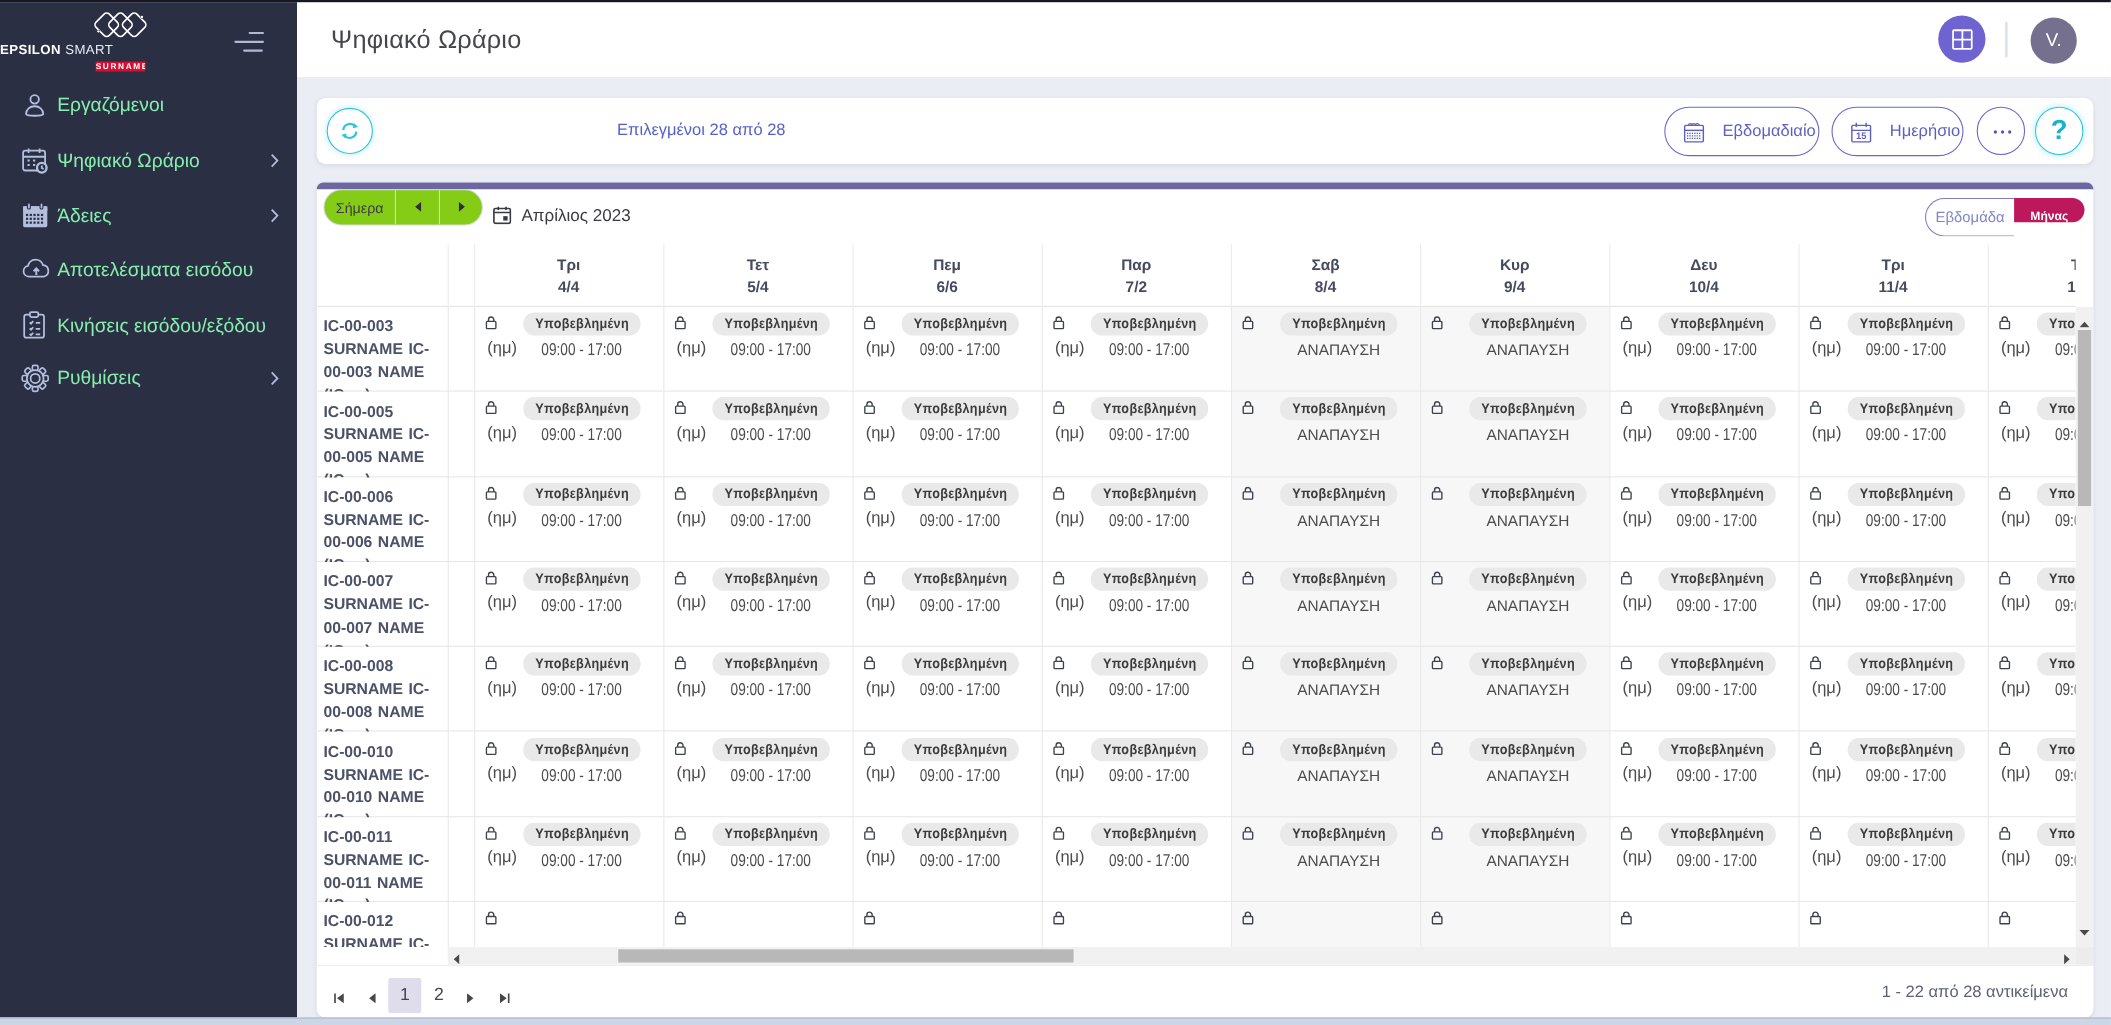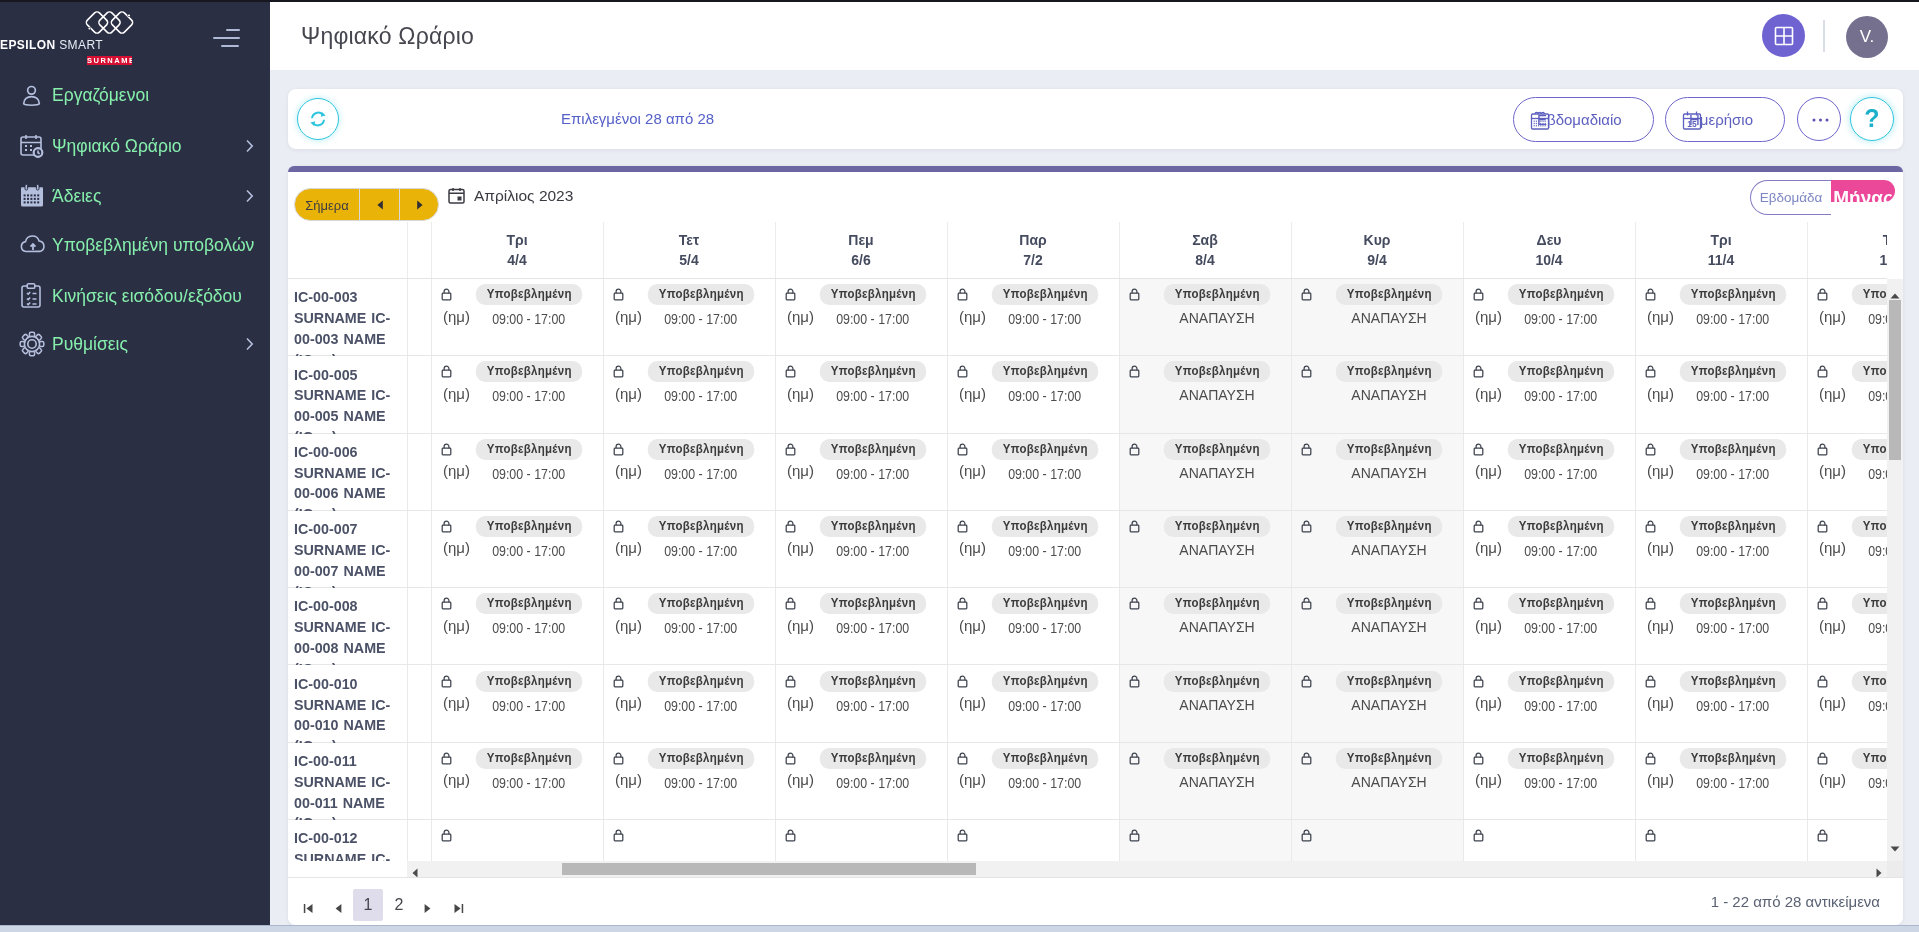--- a/index.html
+++ b/index.html
@@ -34,43 +34,43 @@
 
 #tbar{position:absolute;left:288px;top:89px;width:1615px;height:60px;background:#fff;border-radius:8px;box-shadow:0 1px 4px rgba(40,40,80,.08)}
 #refr{position:absolute;left:9px;top:9px;width:42px;height:42px;border-radius:50%;border:1.5px solid #2cc5dd;box-shadow:0 0 6px rgba(44,197,221,.35)}
 #refr svg{position:absolute;left:50%;top:50%;transform:translate(-50%,-50%)}
 #selbtn{position:absolute;left:62px;top:10px;height:40px;width:198px;border-radius:20px;border:1.5px solid #5156c9;color:#5156c9;font-size:14.5px}
 #selbtn svg{position:absolute;left:22px;top:11px}
 #selbtn span{position:absolute;left:43px;top:11px;white-space:nowrap}
 #selcount{position:absolute;left:273px;top:21px;font-size:15px;color:#5560c8;white-space:nowrap}
 .rpill{position:absolute;top:8px;height:45px;border-radius:23px;border:1.5px solid #6f66cc;color:#5e60c0;font-size:15px;background:#fff}
 .rpill svg{position:absolute;left:16px;top:12px}
-.rpill span{position:absolute;left:23px;top:13px;white-space:nowrap}
+.rpill span{position:absolute;left:52px;top:13px;white-space:nowrap}
 #wkbtn{left:1225px;width:141px}
 #daybtn{left:1377px;width:120px}
 #dots{position:absolute;left:1509px;top:8px;width:44px;height:44px;border-radius:50%;border:1.5px solid #6f66cc;color:#5b51b8;text-align:center}
 #help{position:absolute;left:1562px;top:8px;width:44px;height:44px;border-radius:50%;border:1.5px solid #2cc5dd;box-shadow:0 0 7px rgba(44,197,221,.4);text-align:center}
 #help span{position:absolute;top:6px;left:0;width:100%;font-size:25px;font-weight:700;color:#1cb0cb}
 
 #cal{position:absolute;left:288px;top:166px;width:1615px;height:759px;background:#fff;border-radius:8px;box-shadow:0 1px 4px rgba(40,40,80,.08)}
 #purpbar{position:absolute;left:0;top:0;width:100%;height:6px;background:#6c67a2;border-radius:8px 8px 0 0}
 
 #navrow{position:absolute;left:0;top:6px;width:100%;height:50px}
-#todaygrp{position:absolute;left:6px;top:16px;height:33px;border:1px solid #d8d8dc;border-radius:17px;background:#eab308}
+#todaygrp{position:absolute;left:6px;top:0;height:33px;border:1px solid #d8d8dc;border-radius:17px;background:#84cc16}
 #todaygrp .seg{position:absolute;top:0;height:100%;}
 #tseg1{left:0;width:65px;border-right:1px solid #d8d8dc}
 #tseg1 span{position:absolute;left:0;width:100%;text-align:center;top:9px;font-size:13px;color:#3c3c44}
 #tseg2{left:65px;width:40px;border-right:1px solid #d8d8dc}
 #tseg3{left:105px;width:40px}
 .segarr{position:absolute;left:50%;top:50%;transform:translate(-50%,-50%)}
 #monlab{position:absolute;left:160px;top:15px;font-size:15.5px;color:#3a3a42;white-space:nowrap}
 #monlab svg{vertical-align:-3px;margin-right:9px}
 #toggle{position:absolute;right:8px;top:8px;height:35px;border-radius:18px}
 #wk2{position:absolute;right:64px;top:0;width:81px;height:35px;border:1px solid #837cc2;border-radius:18px 0 0 18px;border-right:none;background:#fff;color:#7d86c4;font-size:13.5px;text-align:center;line-height:34px}
-#mn2{position:absolute;right:0;top:0;width:64px;height:22px;background:#ec4899;border-radius:0 18px 18px 0;color:#fff;font-size:19px;font-weight:700;text-align:center;line-height:35px}
+#mn2{position:absolute;right:0;top:0;width:64px;height:22px;background:#be185d;border-radius:0 18px 18px 0;color:#fff;font-size:11px;font-weight:700;text-align:center;line-height:35px}
 
 #thead{position:absolute;left:0;top:56px;width:1599px;height:57px;border-bottom:1px solid #e4e4e4;overflow:hidden}
 .dh{position:absolute;top:9px;text-align:center;font-size:14px;font-weight:700;color:#454b5f;line-height:19.5px}
 #thead .vl{position:absolute;top:0;height:100%;width:1px;background:#ececec}
 
 #tbody{position:absolute;left:0;top:113px;width:1599px;height:582px;overflow:hidden}
 .wkbg{position:absolute;top:0;height:100%;background:#f7f7f8}
 .vline{position:absolute;top:0;height:100%;width:1px;background:#e9e9e9}
 .trow{position:absolute;left:0;width:1979px;height:77.3px;border-bottom:1px solid #e7e7e7}
 .nm{position:absolute;left:6px;top:8.3px;width:107px;height:69px;overflow:hidden;font-size:14.3px;font-weight:700;color:#4b5166;line-height:20.8px;word-spacing:1px}
@@ -173,21 +173,21 @@
         <svg width="9" height="14" viewBox="0 0 9 14" fill="none" stroke="#b4bfdd" stroke-width="1.6">
           <path d="M2 1.5 L7.2 7 L2 12.5"></path>
         </svg>
       </span>
     </div>
 <div class="mi" style="top:228px">
       <svg width="28" height="24" viewBox="0 0 28 24" fill="none" stroke="#b4bfdd" stroke-width="1.6">
         <path d="M7 18.5 a5 5 0 0 1-.5-9.9 a7 7 0 0 1 13.6-.6 a5.3 5.3 0 0 1 .9 10.4z"></path>
         <path d="M14 17v-5.5M11.5 13.6 14 11l2.5 2.6" stroke-width="1.8"></path>
       </svg>
-      <span class="t">Υποβεβλημένη υποβολών</span>
+      <span class="t">Αποτελέσματα εισόδου</span>
     </div>
 <div class="mi" style="top:327px">
       <svg width="26" height="26" viewBox="-13 -13 26 26" fill="none" stroke="#b4bfdd" stroke-width="1.6">
         <g fill="#2b2f44" stroke="#b4bfdd" stroke-width="1.5">
           <rect x="-2.6" y="-11.8" width="5.2" height="4.6" rx="1.5" transform="rotate(0)"></rect>
           <rect x="-2.6" y="-11.8" width="5.2" height="4.6" rx="1.5" transform="rotate(45)"></rect>
           <rect x="-2.6" y="-11.8" width="5.2" height="4.6" rx="1.5" transform="rotate(90)"></rect>
           <rect x="-2.6" y="-11.8" width="5.2" height="4.6" rx="1.5" transform="rotate(135)"></rect>
           <rect x="-2.6" y="-11.8" width="5.2" height="4.6" rx="1.5" transform="rotate(180)"></rect>
           <rect x="-2.6" y="-11.8" width="5.2" height="4.6" rx="1.5" transform="rotate(225)"></rect>

